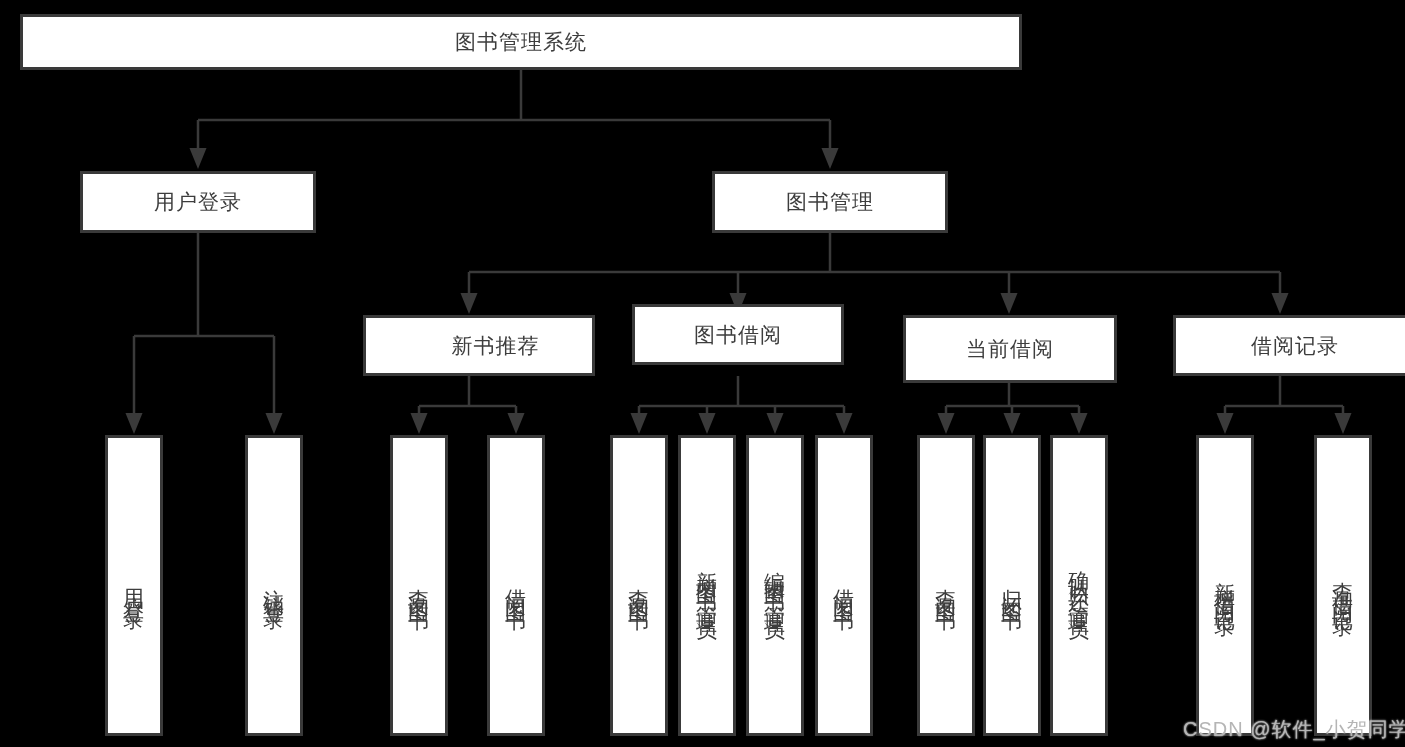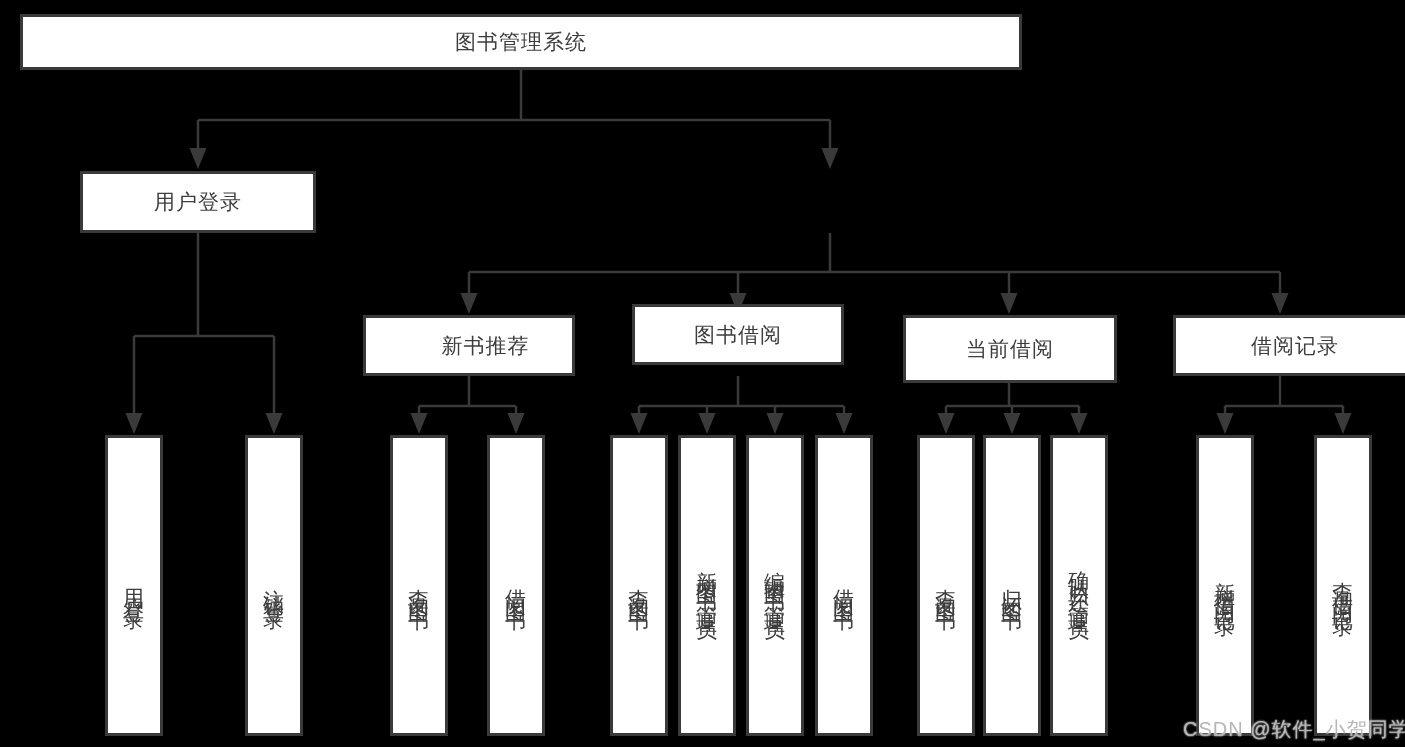--- a/index.html
+++ b/index.html
@@ -16,21 +16,21 @@
   .node.h{font-size:21px;letter-spacing:1px;}
   .node.v{width:58px;top:435px;height:301px;font-size:21px;}
   .node.v .vtext{
     writing-mode:vertical-rl;text-orientation:mixed;letter-spacing:7px;
     line-height:1;white-space:nowrap;
   }
   
   #root {left:20px;  top:14px;  width:1002px;height:56px;}
   #l2a  {left:80px;  top:171px; width:236px; height:62px;}
   #l2b  {left:712px; top:171px; width:236px; height:62px;}
-  #l3a  {left:363px; top:315px; width:212px; height:61px;padding-left:33px;}
+  #l3a  {left:363px; top:315px; width:232px; height:61px;padding-left:33px;}
   #l3b  {left:632px; top:304px; width:212px; height:61px;}
   #l3c  {left:903px; top:315px; width:214px; height:68px;}
   #l3d  {left:1173px;top:315px; width:244px; height:61px;}
   
   #u1{left:105px;} #u2{left:245px;}
   #n1{left:390px;} #n2{left:487px;}
   #b1{left:610px;} #b2{left:678px;} #b3{left:746px;} #b4{left:815px;}
   #c1{left:917px;} #c2{left:983px;} #c3{left:1050px;}
   #r1{left:1196px;} #r2{left:1314px;}
   .watermark{
@@ -75,20 +75,21 @@
       <polygon points="1003.5,413 1020.5,413 1012,434"></polygon>
       <polygon points="1070.5,413 1087.5,413 1079,434"></polygon>
       <polygon points="1216.5,413 1233.5,413 1225,434"></polygon>
       <polygon points="1334.5,413 1351.5,413 1343,434"></polygon>
     </g>
   </svg>
 
   <div id="root" class="node h">图书管理系统</div>
 
   <div id="l2a" class="node h">用户登录</div>
+  <div id="l2b" class="node h">图书管理</div>
 
   <div id="l3a" class="node h">新书推荐</div>
   <div id="l3b" class="node h">图书借阅</div>
   <div id="l3c" class="node h">当前借阅</div>
   <div id="l3d" class="node h">借阅记录</div>
 
   <div id="u1" class="node v">
     <span class="vtext">用户登录</span>
     </div>
   <div id="u2" class="node v">

